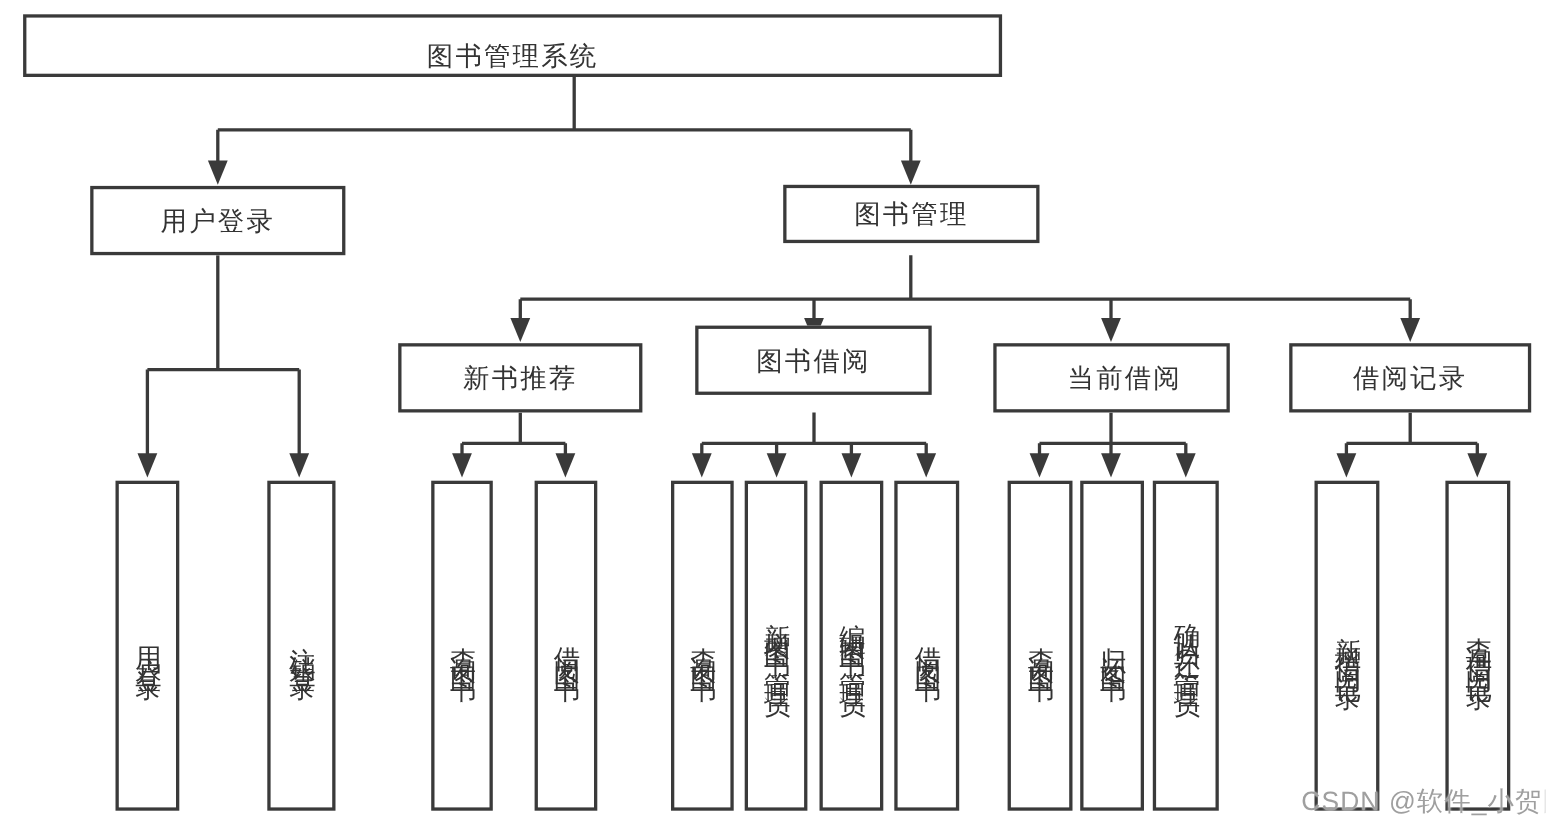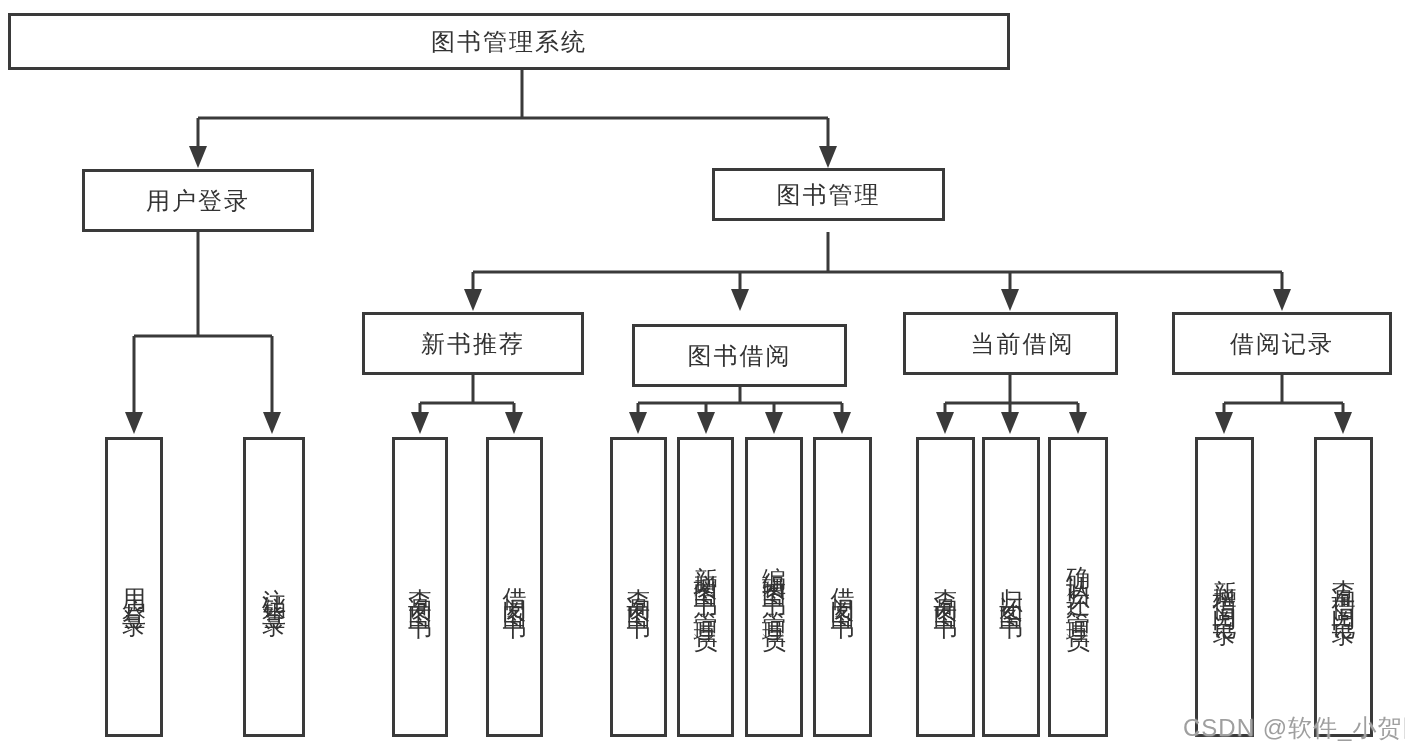--- a/index.html
+++ b/index.html
@@ -94,35 +94,35 @@
       <path d="M765 412 L783 412 L774 434 Z"></path>
       <path d="M833 412 L851 412 L842 434 Z"></path>
       <path d="M936 412 L954 412 L945 434 Z"></path>
       <path d="M1001 412 L1019 412 L1010 434 Z"></path>
       <path d="M1069 412 L1087 412 L1078 434 Z"></path>
       <path d="M1215 412 L1233 412 L1224 434 Z"></path>
       <path d="M1334 412 L1352 412 L1343 434 Z"></path>
     </g>
   </svg>
 
-  <div class="node hnode" style="left:8px; top:13px; width:1002px; height:57px;">
+  <div class="node hnode" style="left:21px; top:13px; width:890px; height:57px;align-items:flex-end;">
     <span>图书管理系统</span>
   </div>
 
   <div class="node hnode" style="left:82px; top:169px; width:232px; height:63px;">
     <span>用户登录</span>
   </div>
   <div class="node hnode" style="left:712px; top:168px; width:233px; height:53px;">
     <span>图书管理</span>
   </div>
 
   <div class="node hnode" style="left:362px; top:312px; width:222px; height:63px;">
     <span>新书推荐</span>
   </div>
-  <div class="node hnode" style="left:632px; top:324px; width:215px; height:63px;">
+  <div class="node hnode" style="left:632px; top:296px; width:215px; height:63px;">
     <span>图书借阅</span>
   </div>
   <div class="node hnode" style="left:903px; top:312px; width:215px; height:63px;padding-left:24px;">
     <span>当前借阅</span>
   </div>
   <div class="node hnode" style="left:1172px; top:312px; width:220px; height:63px;">
     <span>借阅记录</span>
   </div>
 
   <div class="node vnode" style="left:105px; top:437px; width:58px; height:300px;">

